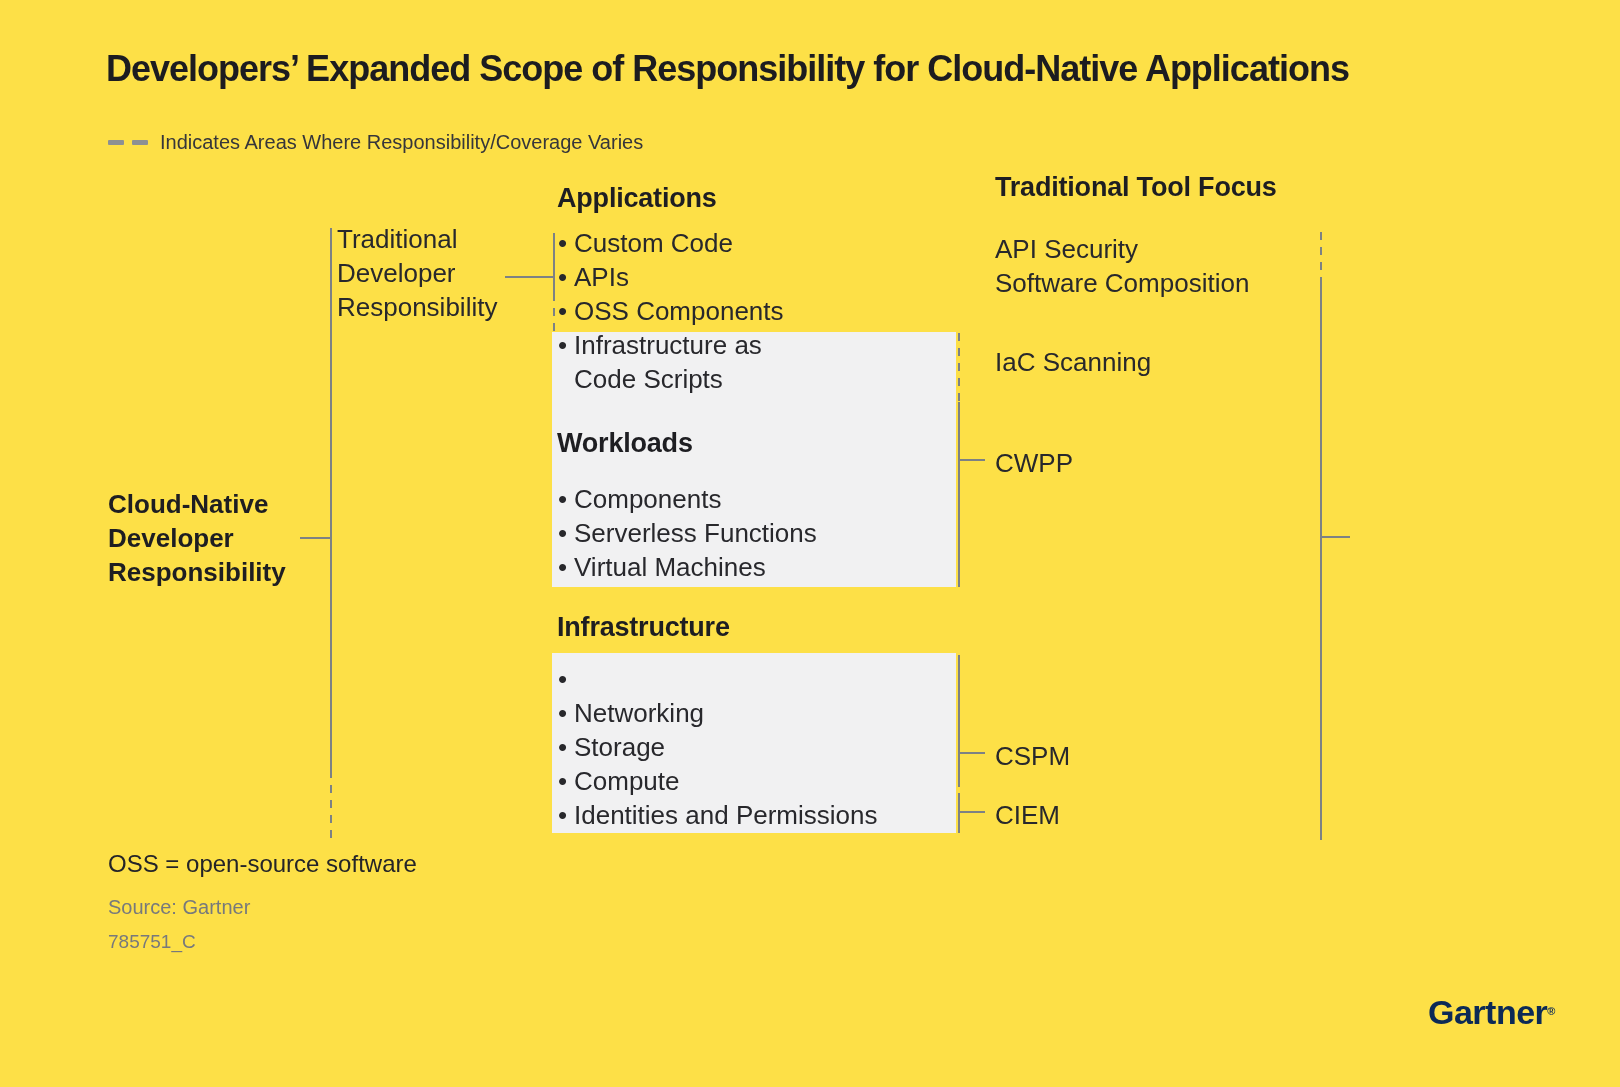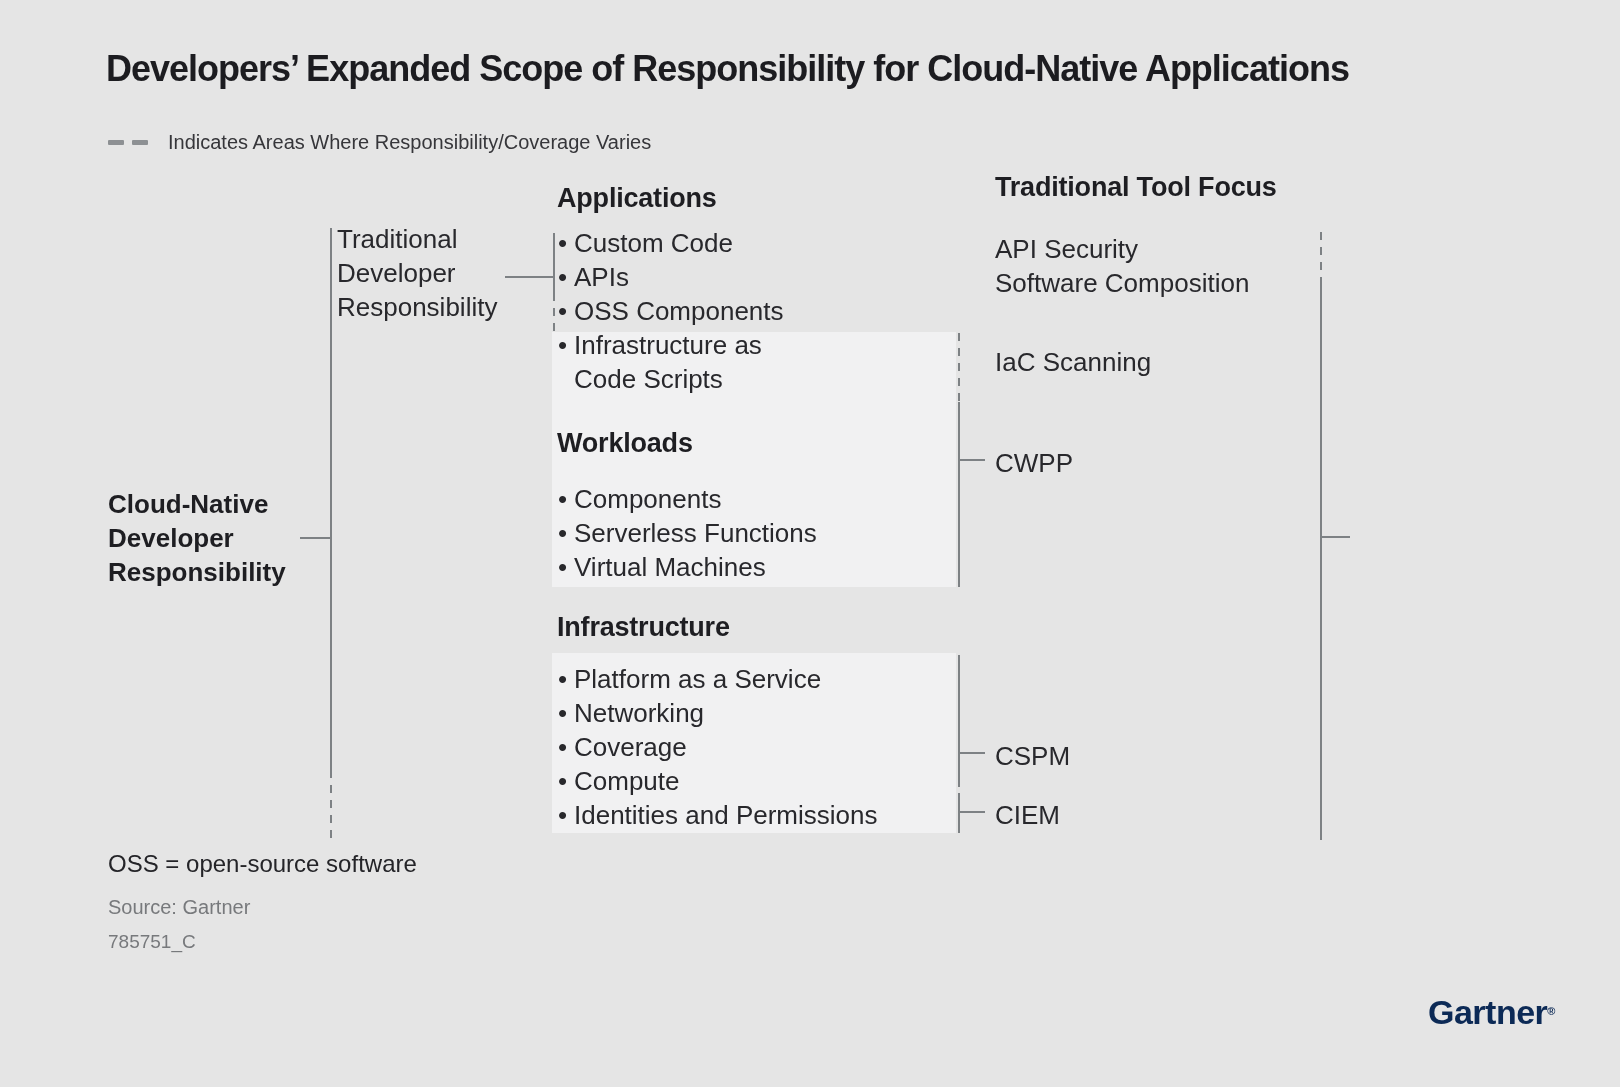--- a/index.html
+++ b/index.html
@@ -1,26 +1,26 @@
 <!DOCTYPE html>
 <html><head>
 <meta charset="utf-8">
 <style>
   html,body{margin:0;padding:0;background:#ffffff;}
   .canvas{
-    position:relative;width:1620px;height:1087px;background:#e5e5e5;overflow:hidden;
+    position:relative;width:1620px;height:1087px;background:#fde047;overflow:hidden;
     font-family:"Liberation Sans","DejaVu Sans",sans-serif;color:#242428;
   }
   .abs{position:absolute;}
   .title{
     font-size:36px;font-weight:bold;letter-spacing:-1px;color:#1c1c20;white-space:nowrap;
   }
   .legend-row{display:flex;align-items:center;height:22px;}
   .legend-dash{width:16px;height:5px;background:#8d9093;border-radius:1px;margin-right:8px;}
-  .legend-text{font-size:20px;color:#36363a;margin-left:20px;white-space:nowrap;}
+  .legend-text{font-size:20px;color:#36363a;margin-left:12px;white-space:nowrap;}
   .h-bold{font-size:27px;font-weight:bold;color:#1e1e22;white-space:nowrap;letter-spacing:-0.2px;}
   .body-26{font-size:26px;line-height:34px;color:#28282c;white-space:nowrap;}
   .bold-26{font-size:26px;font-weight:bold;line-height:34px;color:#1e1e22;white-space:nowrap;}
   .graybox{background:#f1f1f2;}
   .vsolid{width:2px;background:#7d8184;}
   .vdash{width:2px;background:repeating-linear-gradient(to bottom,#7d8184 0 8px,transparent 8px 15px);}
   .htick{height:2px;background:#7d8184;}
   .li{display:flex;}
   .blt{width:16px;flex:none;}
   .li-wrap2{margin-left:16px;}
@@ -98,29 +98,28 @@
     <div class="li">
       <span class="blt">•</span>
       <span>Virtual Machines</span>
     </div>
   </div>
 
   <div class="abs h-bold" style="left:557px;top:612px;">Infrastructure</div>
   <div class="abs body-26" style="left:558px;top:662px;">
     <div class="li">
       <span class="blt">•</span>
-      <span>Platform as a Service</span>
     </div>
     <div class="li">
       <span class="blt">•</span>
       <span>Networking</span>
     </div>
     <div class="li">
       <span class="blt">•</span>
-      <span>Coverage</span>
+      <span>Storage</span>
     </div>
     <div class="li">
       <span class="blt">•</span>
       <span>Compute</span>
     </div>
     <div class="li">
       <span class="blt">•</span>
       <span>Identities and Permissions</span>
     </div>
   </div>

